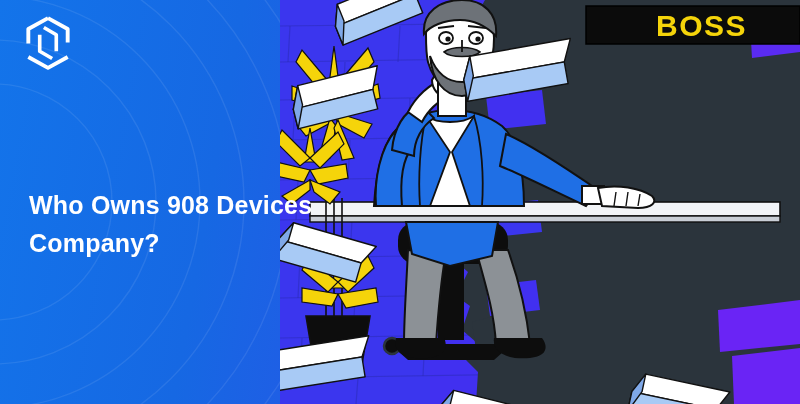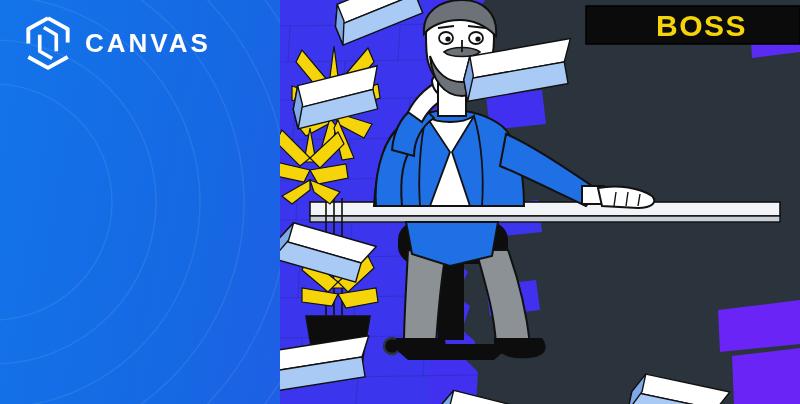--- a/index.html
+++ b/index.html
@@ -319,18 +319,18 @@
         <path d="M50 8 L88 29 L88 55"></path>
         <path d="M88 83 L50 104 L12 83"></path>
         <path d="M12 57 L12 29 L50 8"></path>
       </g>
       <g fill="none" stroke="#ffffff" stroke-width="7" stroke-linejoin="round">
         <path d="M34 40 L34 72 L58 86"></path>
         <path d="M66 72 L66 40 L42 26"></path>
       </g>
     </svg>
     <div class="logo-words">
-      <span class="logo-title">CANVAS</span>
     </div>
   </div>
 
+  <h1 class="headline">Who Owns 908 Devices Company?</h1>
 
 </div>
 
 </body></html>

